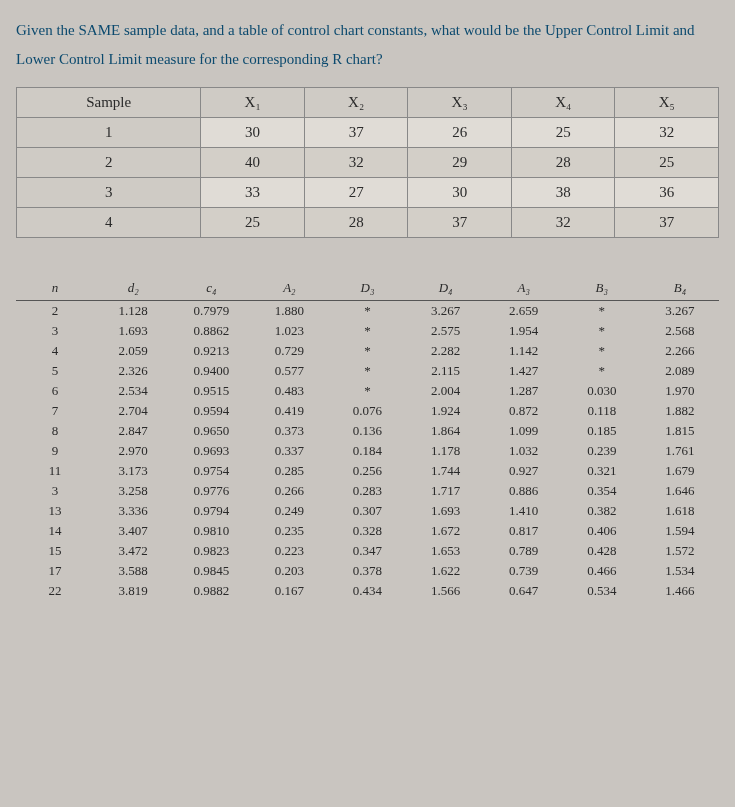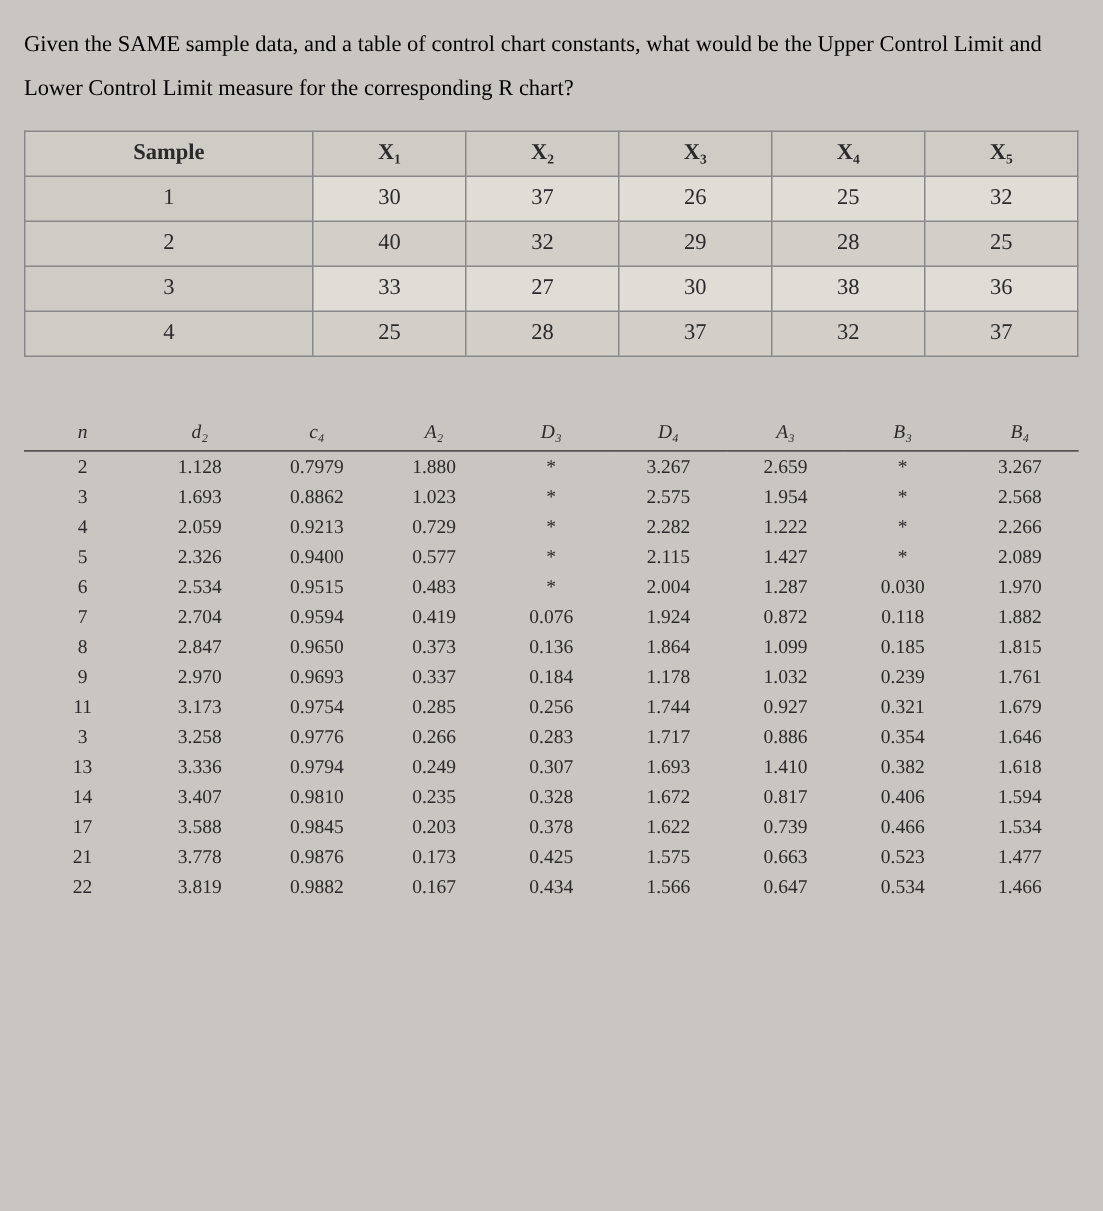--- a/index.html
+++ b/index.html
@@ -7,38 +7,38 @@
       font-family: Georgia, 'Times New Roman', serif;
       background: #c9c5c0;
       padding: 16px;
       width: 735px;
       color: #2a2a2a;
     }
     .question {
       font-size: 15px;
       line-height: 1.9;
       margin-bottom: 14px;
-      color: #000000;
+      color: #0c4a6e;
     }
     .sample-table {
       border-collapse: collapse;
       width: 100%;
       background: #d5d1cb;
       margin-bottom: 40px;
       font-size: 15px;
     }
     .sample-table th, .sample-table td {
       border: 1px solid #888;
       padding: 6px 10px;
       text-align: center;
       font-weight: normal;
     }
     .sample-table thead th {
       background: #cfcbc5;
-      font-weight: bold;
+      font-weight: normal;
     }
     .sample-table tbody td:first-child {
       background: #cfcbc5;
     }
     .sample-table tbody tr:nth-child(odd) td { background: #e0dcd6; }
     .sample-table tbody tr:nth-child(even) td { background: #d3cfc8; }
     .sample-table tbody tr td:first-child { background: #cfcbc5; }
 
     .constants-table {
       width: 100%;
@@ -149,21 +149,21 @@
         <td>*</td>
         <td>2.568</td>
       </tr>
       <tr>
         <td>4</td>
         <td>2.059</td>
         <td>0.9213</td>
         <td>0.729</td>
         <td>*</td>
         <td>2.282</td>
-        <td>1.222</td>
+        <td>1.142</td>
         <td>*</td>
         <td>2.266</td>
       </tr>
       <tr>
         <td>5</td>
         <td>2.326</td>
         <td>0.9400</td>
         <td>0.577</td>
         <td>*</td>
         <td>2.115</td>
@@ -253,42 +253,42 @@
         <td>3.407</td>
         <td>0.9810</td>
         <td>0.235</td>
         <td>0.328</td>
         <td>1.672</td>
         <td>0.817</td>
         <td>0.406</td>
         <td>1.594</td>
       </tr>
       <tr>
+        <td>15</td>
+        <td>3.472</td>
+        <td>0.9823</td>
+        <td>0.223</td>
+        <td>0.347</td>
+        <td>1.653</td>
+        <td>0.789</td>
+        <td>0.428</td>
+        <td>1.572</td>
+      </tr>
+      <tr>
         <td>17</td>
         <td>3.588</td>
         <td>0.9845</td>
         <td>0.203</td>
         <td>0.378</td>
         <td>1.622</td>
         <td>0.739</td>
         <td>0.466</td>
         <td>1.534</td>
       </tr>
       <tr>
-        <td>21</td>
-        <td>3.778</td>
-        <td>0.9876</td>
-        <td>0.173</td>
-        <td>0.425</td>
-        <td>1.575</td>
-        <td>0.663</td>
-        <td>0.523</td>
-        <td>1.477</td>
-      </tr>
-      <tr>
         <td>22</td>
         <td>3.819</td>
         <td>0.9882</td>
         <td>0.167</td>
         <td>0.434</td>
         <td>1.566</td>
         <td>0.647</td>
         <td>0.534</td>
         <td>1.466</td>
       </tr>

